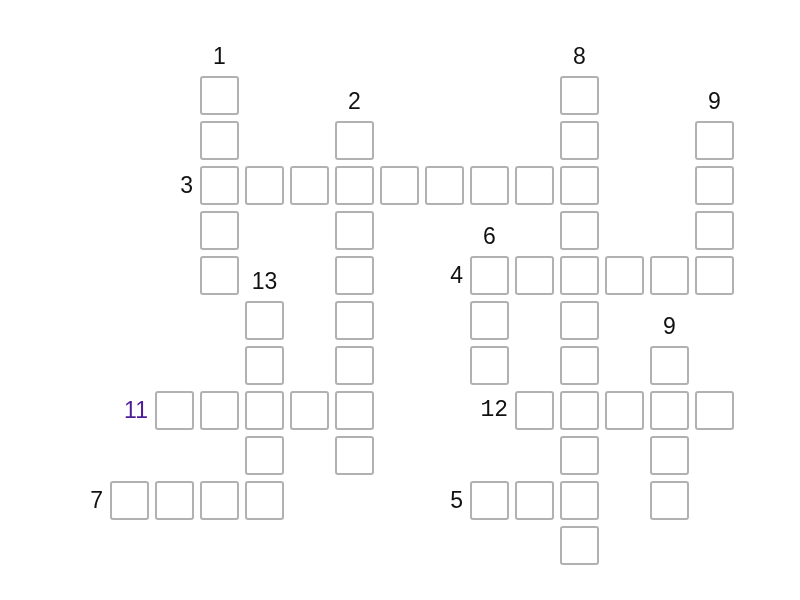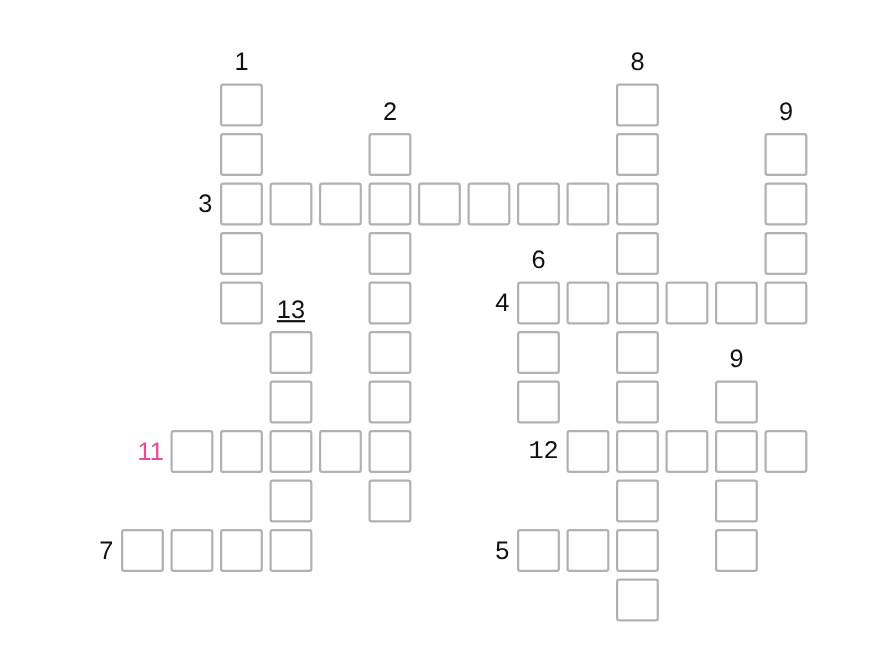--- a/index.html
+++ b/index.html
@@ -102,22 +102,22 @@
     <div class="cell" style="left: 650px; top: 481px; width: 39px; height: 39px; border-color: rgb(177, 177, 177); background: rgb(255, 255, 255);"></div>
     <div class="clue-num down" style="color: rgb(17, 17, 17); left: 650px; width: 39px; top: 313px;">9</div>
     <div class="cell" style="left: 695px; top: 121px; width: 39px; height: 39px; border-color: rgb(177, 177, 177); background: rgb(255, 255, 255);"></div>
     <div class="cell" style="left: 695px; top: 166px; width: 39px; height: 39px; border-color: rgb(177, 177, 177); background: rgb(255, 255, 255);"></div>
     <div class="cell" style="left: 695px; top: 211px; width: 39px; height: 39px; border-color: rgb(177, 177, 177); background: rgb(255, 255, 255);"></div>
     <div class="clue-num down" style="color: rgb(17, 17, 17); left: 695px; width: 39px; top: 88px;">9</div>
     <div class="cell" style="left: 155px; top: 391px; width: 39px; height: 39px; border-color: rgb(177, 177, 177); background: rgb(255, 255, 255);"></div>
     <div class="cell" style="left: 200px; top: 391px; width: 39px; height: 39px; border-color: rgb(177, 177, 177); background: rgb(255, 255, 255);"></div>
     <div class="cell" style="left: 245px; top: 391px; width: 39px; height: 39px; border-color: rgb(177, 177, 177); background: rgb(255, 255, 255);"></div>
     <div class="cell" style="left: 290px; top: 391px; width: 39px; height: 39px; border-color: rgb(177, 177, 177); background: rgb(255, 255, 255);"></div>
-    <div class="clue-num across" style="color: #ec4899; left: 112px; width: 50px; top: 397px; text-align: center;">11</div>
+    <div class="clue-num across" style="color: #4c1d95; left: 98px; width: 50px; top: 397px;">11</div>
     <div class="cell" style="left: 515px; top: 391px; width: 39px; height: 39px; border-color: rgb(177, 177, 177); background: rgb(255, 255, 255);"></div>
     <div class="cell" style="left: 605px; top: 391px; width: 39px; height: 39px; border-color: rgb(177, 177, 177); background: rgb(255, 255, 255);"></div>
     <div class="cell" style="left: 695px; top: 391px; width: 39px; height: 39px; border-color: rgb(177, 177, 177); background: rgb(255, 255, 255);"></div>
     <div class="clue-num across" style="color: rgb(17, 17, 17); left: 458px; width: 50px; top: 397px; font-family: Liberation Mono, monospace;">12</div>
     <div class="cell" style="left: 245px; top: 301px; width: 39px; height: 39px; border-color: rgb(177, 177, 177); background: rgb(255, 255, 255);"></div>
     <div class="cell" style="left: 245px; top: 346px; width: 39px; height: 39px; border-color: rgb(177, 177, 177); background: rgb(255, 255, 255);"></div>
     <div class="cell" style="left: 245px; top: 436px; width: 39px; height: 39px; border-color: rgb(177, 177, 177); background: rgb(255, 255, 255);"></div>
-    <div class="clue-num down" style="color: rgb(17, 17, 17); left: 245px; width: 39px; top: 268px; text-decoration: underline;">13</div>
+    <div class="clue-num down" style="color: rgb(17, 17, 17); left: 245px; width: 39px; top: 268px;">13</div>
   </div>
 
 </body></html>

